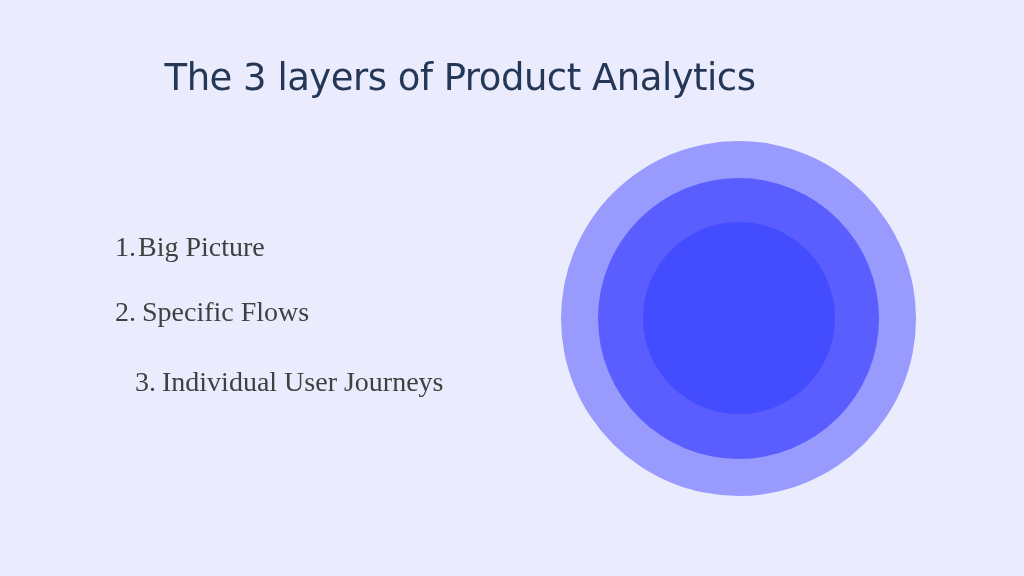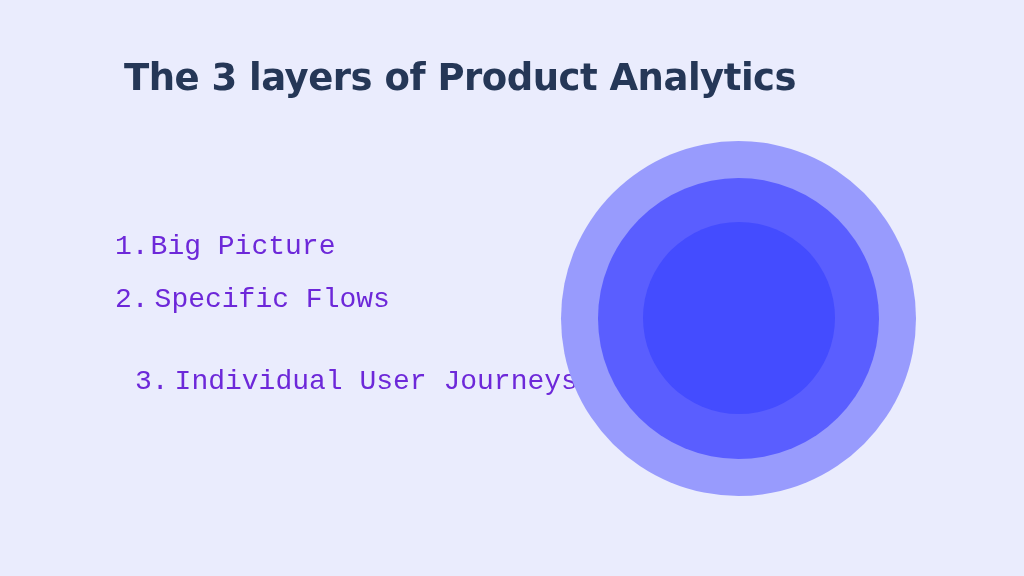--- a/index.html
+++ b/index.html
@@ -6,45 +6,45 @@
     body {
       width: 1024px; height: 576px; overflow: hidden;
       background: #eaecfd;
       position: relative;
       font-family: "Liberation Sans", sans-serif;
     }
     .title {
       position: absolute; left: 0; top: 56px; width: 920px;
       text-align: center;
       font-family: "DejaVu Sans", sans-serif;
-      font-weight: bold;
+      font-weight: normal;
       font-size: 37px;
       letter-spacing: -0.5px;
       color: #253757;
     }
     .item {
       position: absolute; left: 115px;
-      font-family: Liberation Mono, monospace;
+      font-family: Liberation Serif, serif;
       font-size: 28px;
-      color: #6d28d9;
+      color: #404040;
       white-space: nowrap;
     }
     .num { margin-right: 6px; }
     .circle { position: absolute; border-radius: 50%; }
   </style>
 </head>
 <body>
 
 <div>
   <div class="title">The 3 layers of Product Analytics</div>
 
   <div class="item" style="top:231px;">
     <span class="num" style="margin-right:2px;">1.</span><span>Big Picture</span>
   </div>
-  <div class="item" style="top:284px;">
+  <div class="item" style="top:296px;">
     <span class="num">2.</span><span>Specific Flows</span>
   </div>
   <div class="item" style="top:366px;margin-left:20px;">
     <span class="num">3.</span><span>Individual User Journeys</span>
   </div>
 
   <div>
     <div class="circle" style="left:561px; top:141px; width:355px; height:355px; background:#989bfd;"></div>
     <div class="circle" style="left:598px; top:178px; width:281px; height:281px; background:#5a5eff;"></div>
     <div class="circle" style="left:643px; top:222px; width:192px; height:192px; background:#444cff;"></div>

